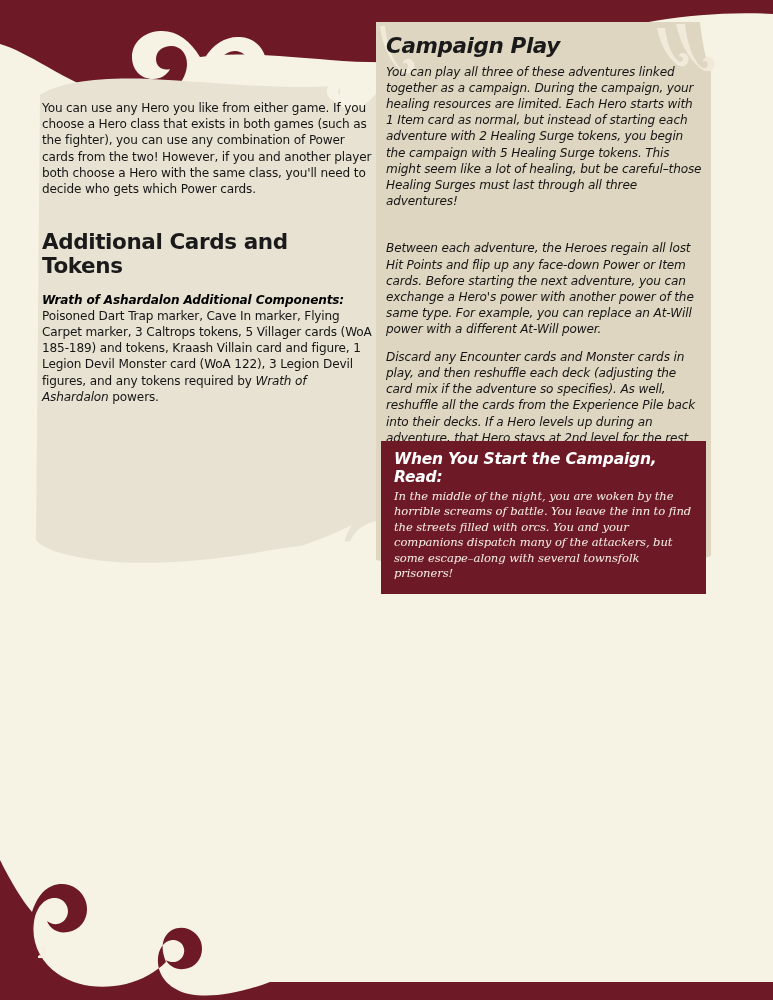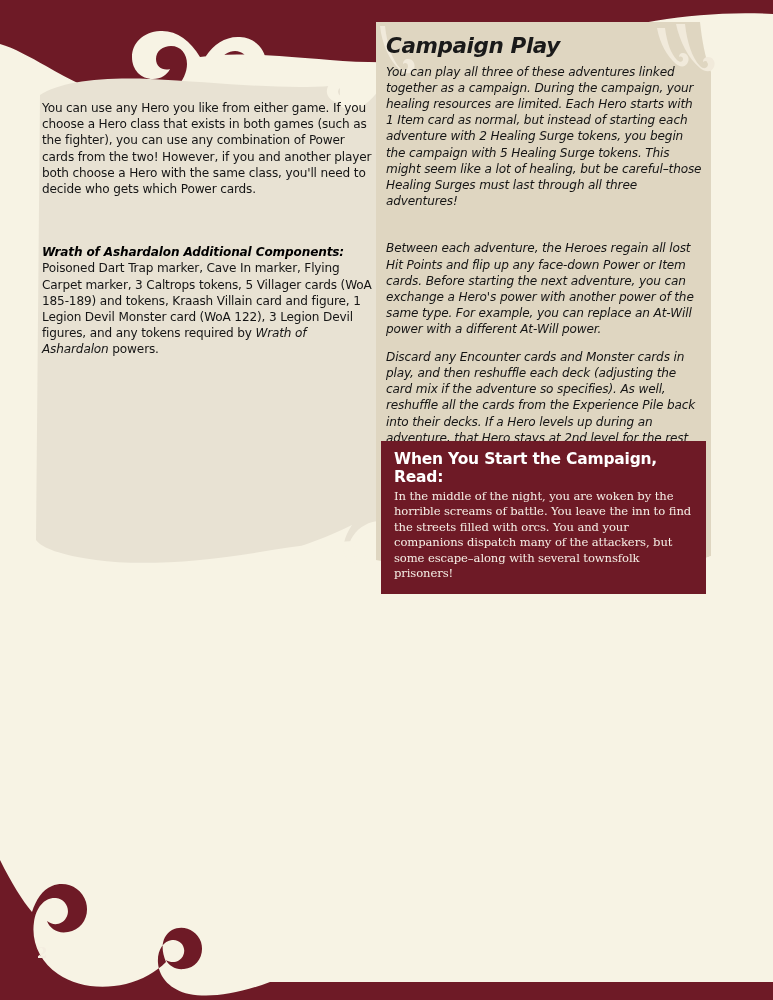--- a/index.html
+++ b/index.html
@@ -89,23 +89,25 @@
     padding: 9px 13px 13px 13px;
     box-sizing: border-box;
   }
   .callout h2 {
     font-family: "DejaVu Sans", sans-serif;
     font-size: 15.5px;
     font-weight: bold;
     color: #FFFFFF;
     margin: 0 0 3px 0;
     letter-spacing: -0.2px;
+    font-style: italic;
   }
   .callout p {
     font-family: "DejaVu Serif", serif;
+    font-style: italic;
     font-size: 11.6px;
     line-height: 15.4px;
     color: #F6EFE6;
     margin: 0;
     letter-spacing: -0.1px;
   }
 
   
   .page-num {
     position: absolute;
@@ -303,20 +305,21 @@
     <rect x="0" y="0" width="773" height="1000" fill="none" stroke="#F7F3E4" stroke-width="0"></rect>
   </svg>
 
   <div class="col col-left">
 
 
     <p class="body">You can use any Hero you like from either game. If you choose a Hero class that exists in both games (such as the fighter), you can use any combination of Power cards from the two! However, if you and another player both choose a Hero with the same class, you'll need to decide who gets which Power cards.</p>
 
     <div class="spacer-lg"></div>
 
+    <h1 class="sec-head">Additional Cards and Tokens</h1>
 
 
     <p class="body gap-top">
       <span class="accent-lead">Wrath of Ashardalon Additional Components:</span><span> Poisoned Dart Trap marker, Cave In marker, Flying Carpet marker, 3 Caltrops tokens, 5 Villager cards (WoA 185-189) and tokens, Kraash Villain card and figure, 1 Legion Devil Monster card (WoA 122), 3 Legion Devil figures, and any tokens required by </span><span class="ital">Wrath of Ashardalon</span><span> powers.</span>
     </p>
   </div>
 
   <div class="col col-right">
 
     <h1 class="sec-head">Campaign Play</h1>

